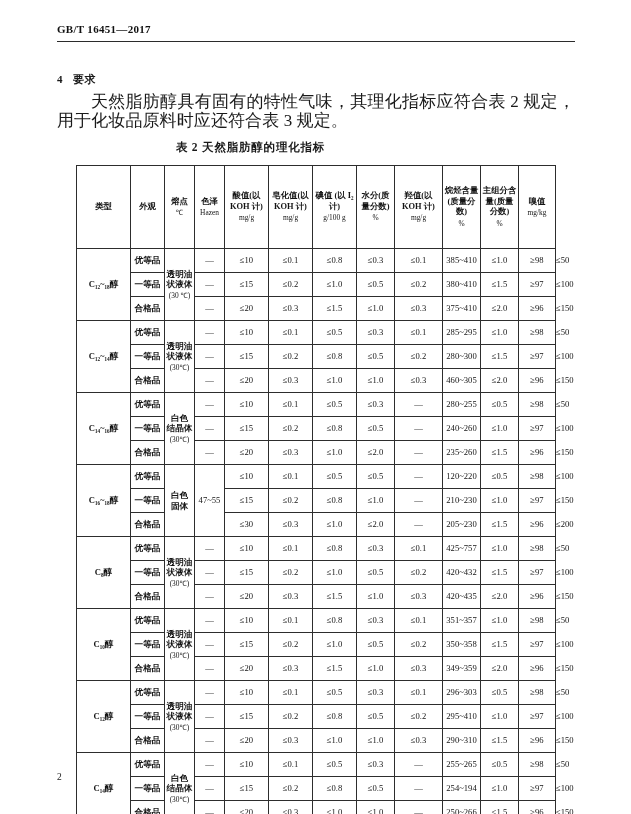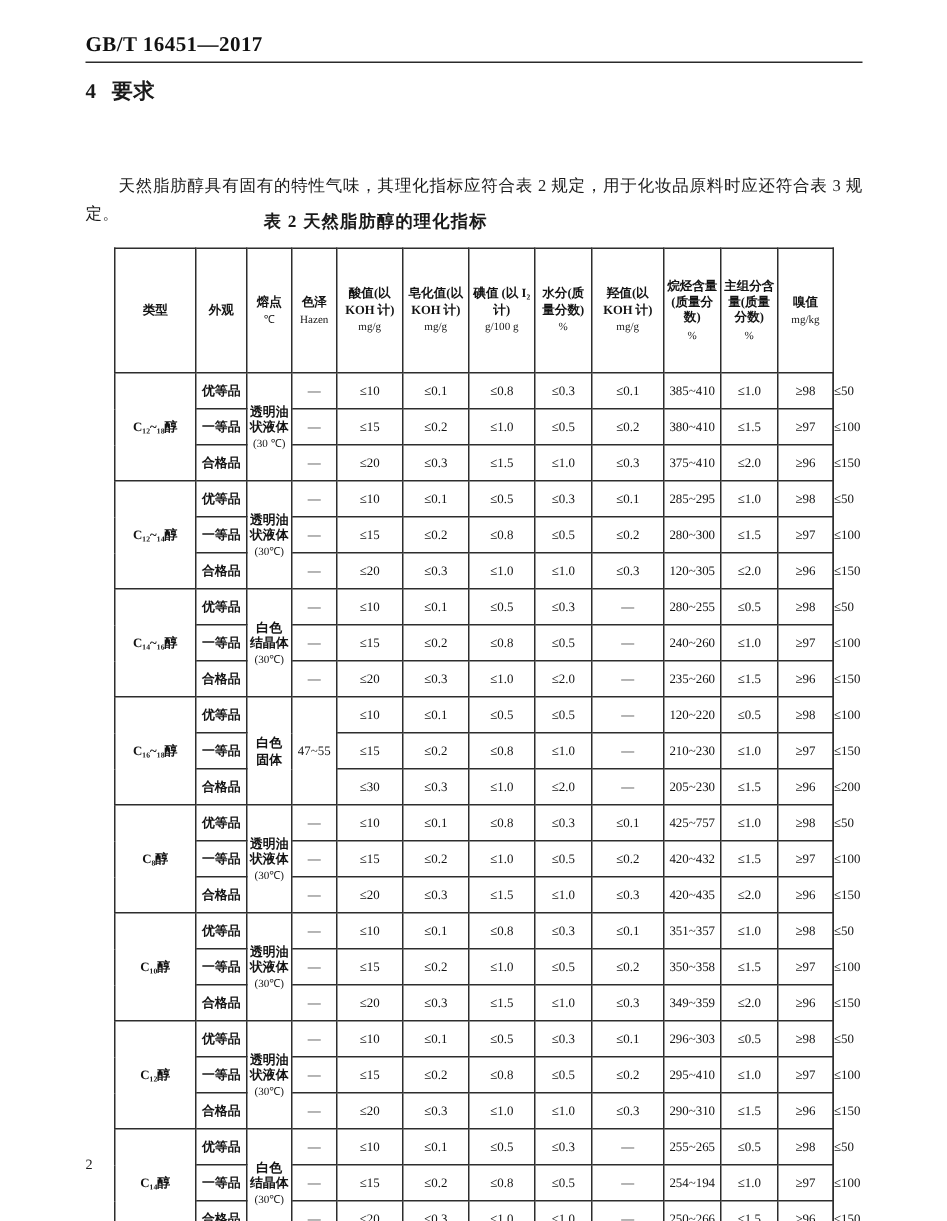--- a/index.html
+++ b/index.html
@@ -23,56 +23,55 @@
     box-sizing: border-box;
     padding: 0;
   }
 
   
   .std-header {
     position: absolute;
     left: 57px;
     top: 23px;
     font-family: "Liberation Serif", serif;
-    font-size: 14px;
+    font-size: 11px;
     font-weight: bold;
     letter-spacing: 0.3px;
     color: #111;
   }
   .header-rule {
     position: absolute;
     left: 57px;
     top: 41px;
     width: 518px;
     height: 1px;
     background: #2b2b2b;
   }
 
   
   .clause {
     position: absolute;
     left: 57px;
-    top: 52px;
-    font-size: 14px;
+    top: 72px;
+    font-size: 11px;
     font-weight: bold;
     letter-spacing: 0.5px;
   }
   .clause .num { margin-right: 10px; font-weight: bold; }
 
   .para {
     position: absolute;
     left: 57px;
     top: 92px;
     width: 518px;
-    font-size: 11px;
+    font-size: 17px;
     line-height: 19px;
     text-align: justify;
     text-indent: 2em;
     letter-spacing: 0.1px;
-    margin-top: 23px;
   }
 
   .table-caption {
     position: absolute;
     left: 0;
     top: 140px;
     width: 501px;
     text-align: center;
     font-size: 11.5px;
     font-weight: bold;
@@ -305,21 +304,21 @@
             <td>≤100</td>
           </tr>
           <tr>
             <td class="grade-cell">合格品</td>
             <td>—</td>
             <td>≤20</td>
             <td>≤0.3</td>
             <td>≤1.0</td>
             <td>≤1.0</td>
             <td>≤0.3</td>
-            <td>120~305</td>
+            <td>460~305</td>
             <td>≤2.0</td>
             <td>≥96</td>
             <td>≤150</td>
           </tr>
           <tr class="grp-top">
             <td class="type-cell grp-top" rowspan="3">C₁₄~₁₆醇</td>
             <td class="grade-cell">优等品</td>
             <td class="appear-cell" rowspan="3">
               <span class="ln">白色</span>
               <span class="ln">结晶体</span>

